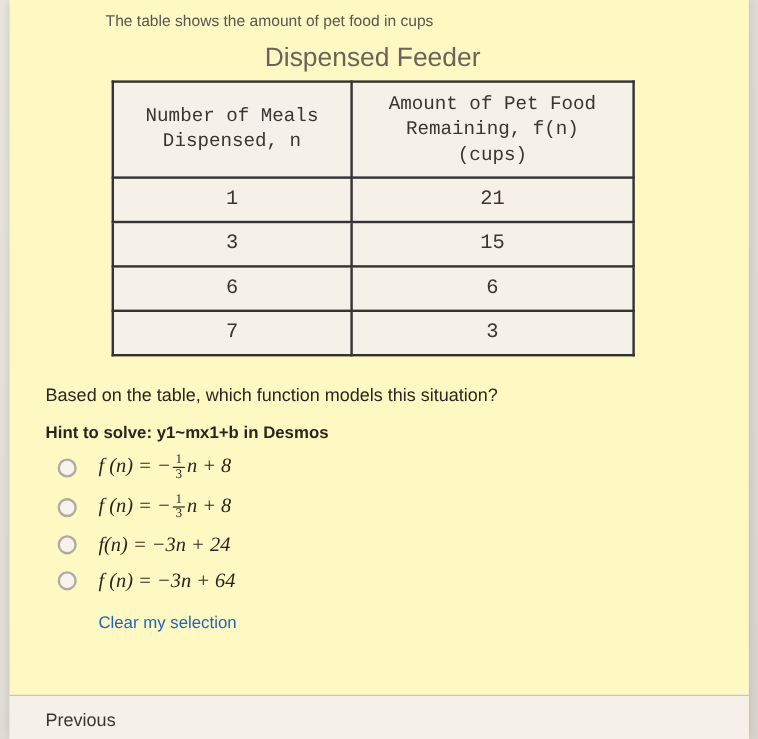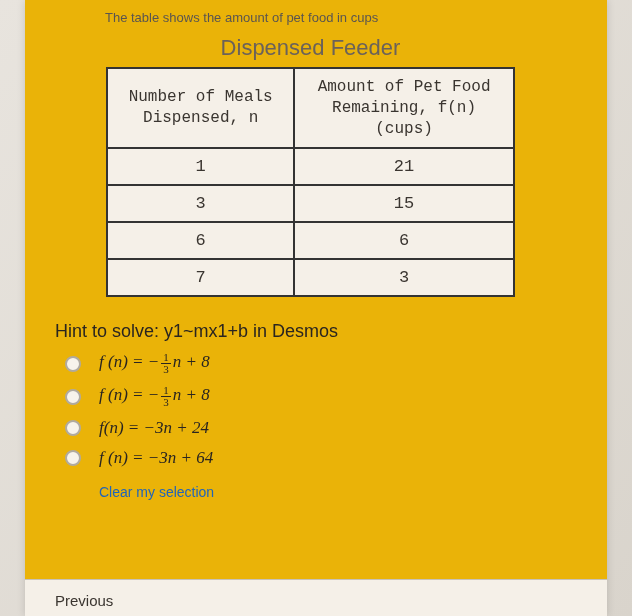--- a/index.html
+++ b/index.html
@@ -5,22 +5,22 @@
     * { box-sizing: border-box; margin: 0; padding: 0; }
     body {
       font-family: Arial, Helvetica, sans-serif;
       background: linear-gradient(135deg, #e8e4de 0%, #d9d4cc 100%);
       width: 632px;
       height: 616px;
       overflow: hidden;
       position: relative;
     }
     .page {
-      background: #eab308;
-      margin: 0 25px;
+      background: #fef9c3;
+      margin: 0 8px;
       padding: 10px 41px 0 30px;
       height: 100%;
       box-shadow: 0 0 8px rgba(0,0,0,0.15);
       position: relative;
     }
     .intro-text {
       font-size: 13px;
       color: #5a5550;
       margin-bottom: 10px;
       padding-left: 50px;
@@ -50,22 +50,22 @@
       font-weight: normal;
       font-size: 16px;
       line-height: 1.3;
     }
     .question-text {
       font-size: 15px;
       color: #2a2520;
       margin-bottom: 14px;
     }
     .hint-text {
-      font-size: 18px;
-      font-weight: normal;
+      font-size: 14px;
+      font-weight: bold;
       color: #2a2520;
       margin-bottom: 10px;
     }
     .options {
       padding-left: 10px;
     }
     .option-row {
       display: flex;
       align-items: center;
       margin-bottom: 10px;
@@ -154,20 +154,21 @@
         <td>6</td>
         <td>6</td>
       </tr>
       <tr>
         <td>7</td>
         <td>3</td>
       </tr>
     </tbody>
   </table>
 
+  <div class="question-text">Based on the table, which function models this situation?</div>
 
   <div class="hint-text">Hint to solve: y1~mx1+b in Desmos</div>
 
   <div class="options">
 
     <div class="option-row">
       <div class="radio"></div>
       <span class="option-math">
         <span>f (n) = −</span><span class="frac"><span class="num">1</span><span class="den">3</span></span><span>n + 8</span>
       </span>

